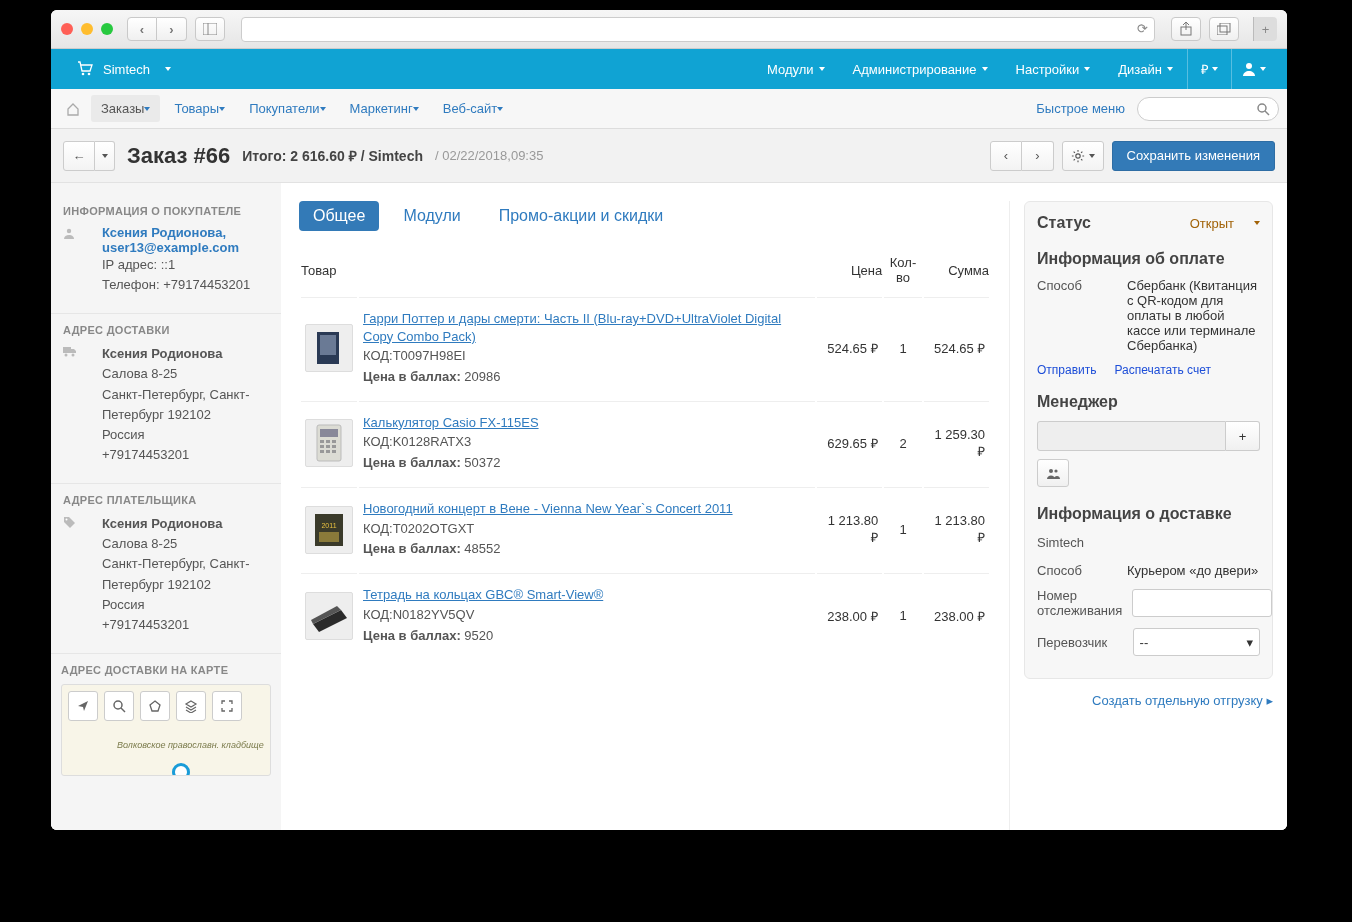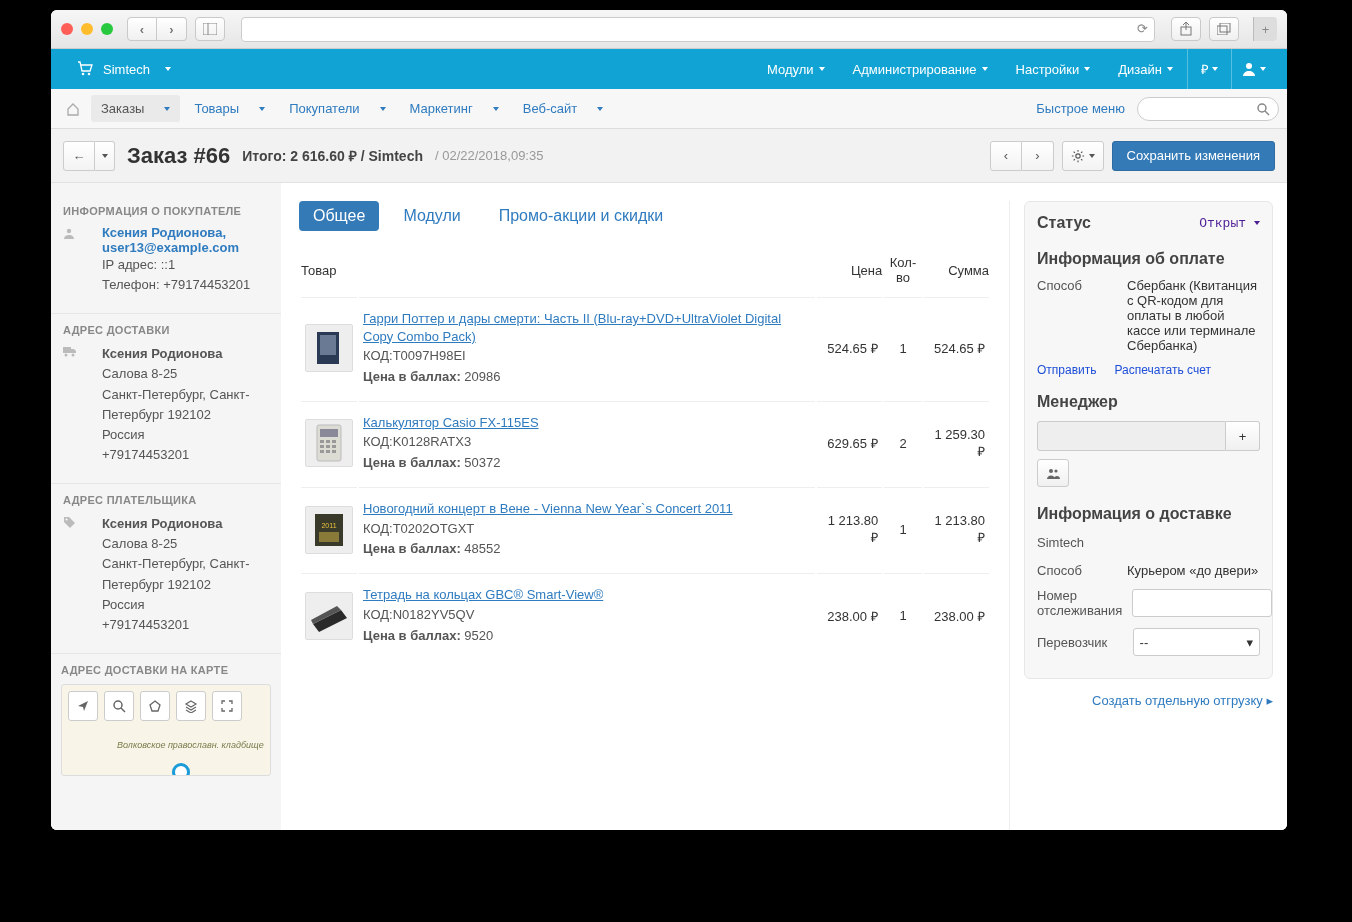--- a/index.html
+++ b/index.html
@@ -18,21 +18,21 @@
 .app { height: calc(100% - 39px); display:flex; flex-direction:column; overflow:hidden; }
 .topbar { height: 40px; background: #10a3d3; color:#fff; display:flex; align-items:center; padding: 0 12px; }
 .topbar .brand { display:flex; align-items:center; gap:10px; font-size:14px; }
 .topbar .brand .cart-ico { width:16px; height:16px; display:inline-block; }
 .topbar .grow { flex:1; }
 .topbar .menu-item { padding: 0 14px; height:40px; display:flex; align-items:center; cursor:pointer; font-size:13px; }
 .topbar .menu-item .caret { margin-left:5px; }
 .topbar .iconbox { width:44px; height:40px; border-left:1px solid rgba(255,255,255,.3); display:flex; align-items:center; justify-content:center; cursor:pointer; }
 .navbar { height: 40px; background: #f7f7f7; border-bottom:1px solid #ddd; display:flex; align-items:center; padding: 0 8px; gap:4px; font-size:13px; }
 .nav-home { width:28px; height:28px; display:flex; align-items:center; justify-content:center; color:#999; cursor:pointer; }
-.nav-item { padding: 6px 10px; color:#2f7bbf; cursor:pointer; display:flex; align-items:center; gap:20px; }
+.nav-item { padding: 6px 10px; color:#2f7bbf; cursor:pointer; display:flex; align-items:center; gap:0; }
 .nav-item.active { background:#eaeaea; color:#555; border-radius:3px; }
 .nav-spacer { flex:1; }
 .quick-menu { color:#2f7bbf; margin-right:8px; cursor:pointer; }
 .quick-search { width:142px; height:24px; border:1px solid #ccc; border-radius:12px; padding:0 26px 0 10px; position:relative; background:#fff; }
 .quick-search .mag { position:absolute; right:8px; top:4px; color:#888; }
 .header-row { height:54px; background:#f2f2f2; border-bottom:1px solid #e2e2e2; display:flex; align-items:center; padding:0 12px; gap:12px; }
 .btn { border:1px solid #ccc; background:linear-gradient(#fff,#f3f3f3); height:30px; min-width:32px; border-radius:3px; display:inline-flex; align-items:center; justify-content:center; cursor:pointer; color:#555; padding:0 8px; }
 .btn.primary { background:#337ab7; border-color:#2e6da4; color:#fff; font-size:13px; padding:0 14px; }
 .btn-group{display:inline-flex}.btn-group .btn:first-child{border-top-right-radius:0;border-bottom-right-radius:0}.btn-group .btn:last-child{border-top-left-radius:0;border-bottom-left-radius:0;border-left:0}
 .title { font-size:22px; font-weight:600; color:#333; }
@@ -65,21 +65,21 @@
 .order-table td { padding:12px 4px; border-top:1px solid #eee; vertical-align:middle; font-size:13px; }
 .thumb { width:48px; height:48px; background:#eee; border:1px solid #ddd; border-radius:2px; display:flex; align-items:center; justify-content:center; overflow:hidden; }
 .thumb svg { width:44px; height:44px; }
 .pname { color:#2f7bbf; line-height:1.35; }
 .pmeta { color:#555; line-height:1.45; margin-top:2px; }
 .pmeta b { font-weight:600; }
 .right-panel { width:278px; padding:0 14px; border-left:1px solid #eee; }
 .rp-card { background:#f7f7f7; border:1px solid #e7e7e7; border-radius:6px; padding:12px; margin-bottom:14px; }
 .sec-title { font-size:16px; font-weight:600; color:#444; margin-bottom:10px; }
 .status-row { display:flex; justify-content:space-between; align-items:center; }
-.status-pill { color:#4c1d95; cursor:pointer; display:flex; align-items:center; gap:8px;font-family:Liberation Mono, monospace; }
+.status-pill { color:#a16207; cursor:pointer; display:flex; align-items:center; gap:20px; }
 .kv { display:flex; gap:10px; margin-bottom:10px; font-size:13px; }
 .kv .k { width:80px; color:#555; }
 .kv .v { flex:1; color:#333; }
 .links-row { display:flex; gap:18px; }
 .links-row a { color:#1d4ed8; font-size:12px; cursor:pointer; text-decoration:none; }
 .mgr-row { display:flex; }
 .mgr-input { flex:1; height:30px; background:#eee; border:1px solid #ccc; border-top-left-radius:3px; border-bottom-left-radius:3px; }
 .mgr-add { width:34px; height:30px; border:1px solid #ccc; border-left:0; background:linear-gradient(#fff,#f0f0f0); border-top-right-radius:3px; border-bottom-right-radius:3px; display:flex; align-items:center; justify-content:center; cursor:pointer; }
 .mgr-people { margin-top:8px; width:32px; height:28px; border:1px solid #ccc; border-radius:3px; background:linear-gradient(#fff,#f0f0f0); display:flex; align-items:center; justify-content:center; cursor:pointer; }
 .ship-input { width:140px; height:28px; border:1px solid #ccc; border-radius:3px; background:#fff; }

